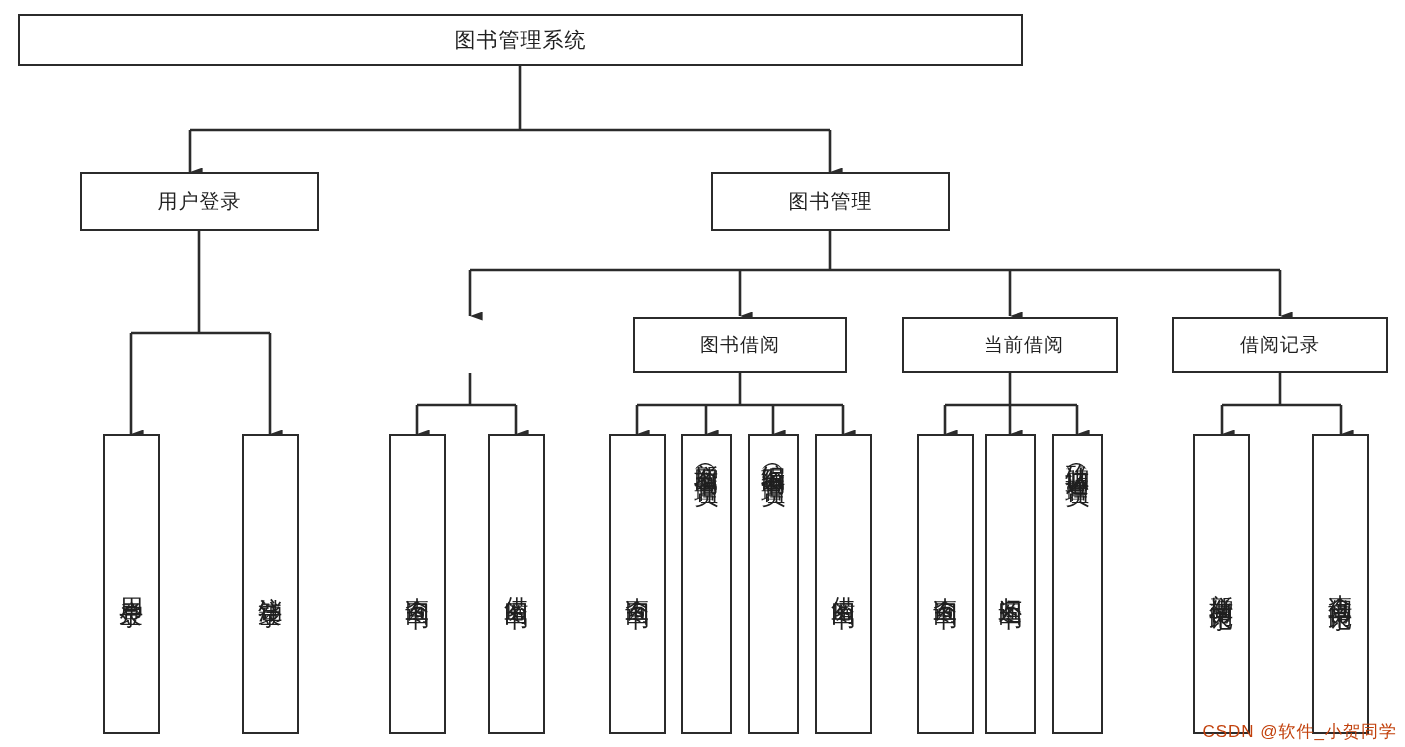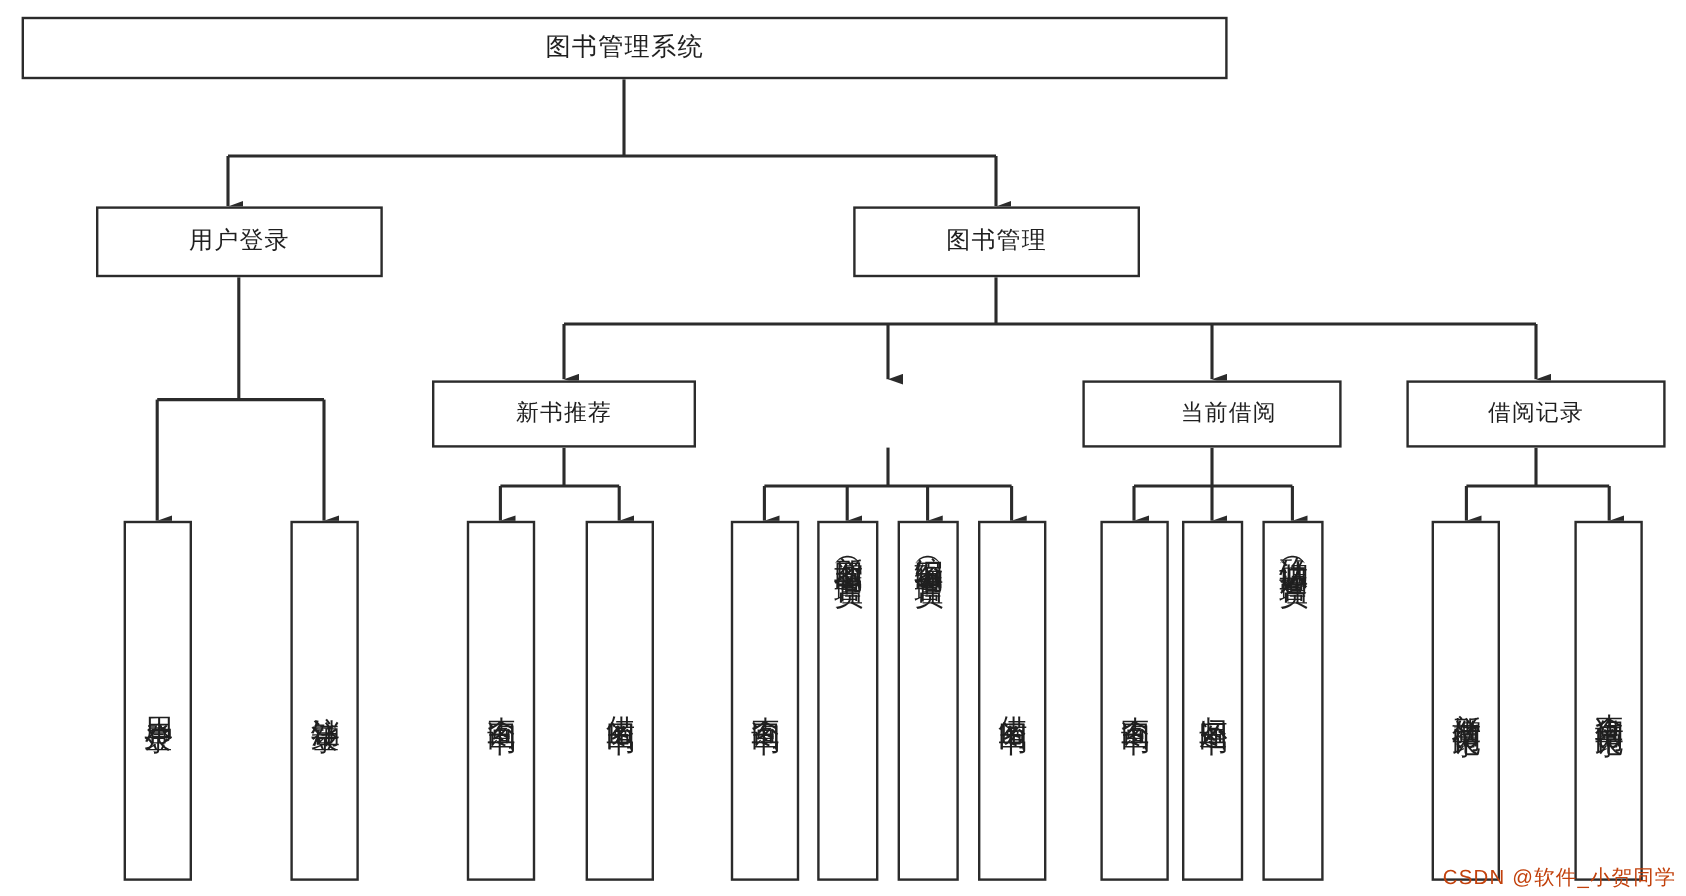--- a/index.html
+++ b/index.html
@@ -131,22 +131,22 @@
     <span class="lbl">图书管理系统</span>
   </div>
 
   <div class="node h1" style="left:80px;top:172px;width:239px;height:59px;">
     <span class="lbl">用户登录</span>
   </div>
   <div class="node h1" style="left:711px;top:172px;width:239px;height:59px;align-items:center;">
     <span class="lbl">图书管理</span>
   </div>
 
-  <div class="node h2" style="left:360px;top:317px;width:220px;height:56px;">
-    <span class="lbl">新书推荐</span>
+  <div class="node h2" style="left:633px;top:317px;width:214px;height:56px;">
+    <span class="lbl">图书借阅</span>
   </div>
   <div class="node h2" style="left:902px;top:317px;width:216px;height:56px;padding-left:28px;">
     <span class="lbl">当前借阅</span>
   </div>
   <div class="node h2" style="left:1172px;top:317px;width:216px;height:56px;">
     <span class="lbl">借阅记录</span>
   </div>
 
   <div class="node leaf" style="left:103px;top:434px;width:57px;height:300px;">
     <span class="lbl">用户登录</span>

